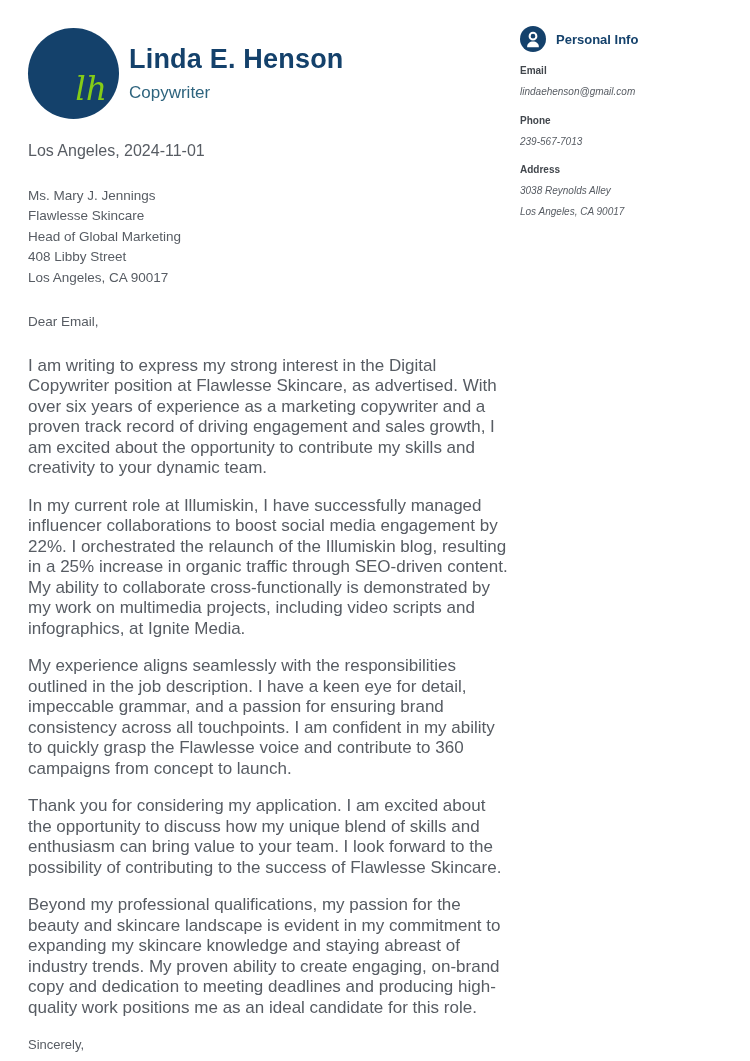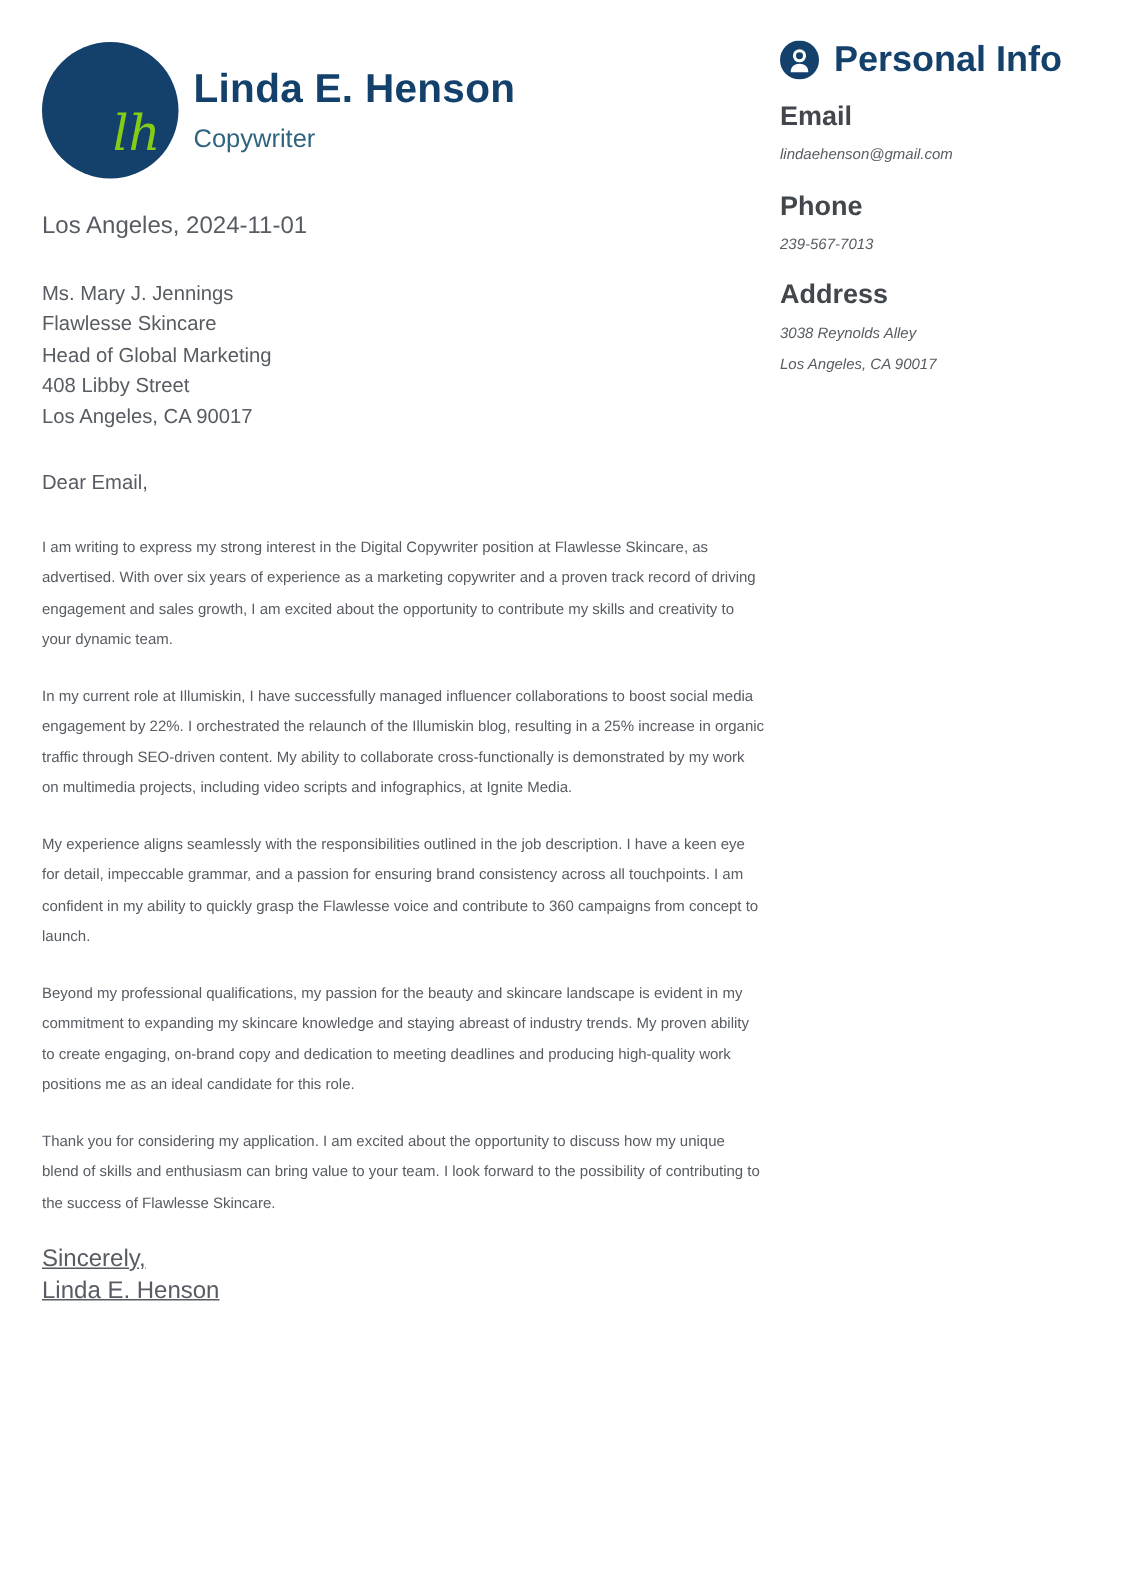--- a/index.html
+++ b/index.html
@@ -78,30 +78,29 @@
     line-height: 20.5px;
   }
   .salutation {
     margin: 0 0 23px 0;
     font-size: 13.5px;
     color: var(--body-text);
     line-height: 20.5px;
   }
   .para {
     margin: 0 0 17px 0;
-    font-size: 10px;
+    font-size: 17px;
     color: var(--body-text);
     line-height: 20.5px;
   }
   .closing, .signature {
     margin: 0;
-    font-size: 16px;
-    color: var(--body-text);
-    line-height: 20.5px;
-    text-decoration: underline;
+    font-size: 13px;
+    color: var(--body-text);
+    line-height: 20.5px;
   }
   .closing { margin-top: 3px; }
 
   
   .sidebar {
     position: absolute;
     left: 520px;
     top: 26px;
     width: 212px;
   }
@@ -110,28 +109,28 @@
     align-items: center;
     margin-bottom: 13px;
   }
   .sidebar-icon {
     width: 26px;
     height: 26px;
     flex: 0 0 auto;
   }
   .sidebar-heading {
     margin: 0 0 0 10px;
-    font-size: 24px;
+    font-size: 13px;
     font-weight: bold;
     color: var(--navy);
   }
   .field { margin-bottom: 12px; }
   .field-label {
     margin: 0 0 6px 0;
-    font-size: 18px;
+    font-size: 10px;
     font-weight: bold;
     color: var(--label-text);
   }
   .field-line {
     margin: 0;
     font-size: 10px;
     color: var(--body-text);
     line-height: 20.5px;
     font-style: italic;
   }
@@ -161,22 +160,22 @@
       <p class="recipient-line">Head of Global Marketing</p>
       <p class="recipient-line">408 Libby Street</p>
       <p class="recipient-line">Los Angeles, CA 90017</p>
     </div>
 
     <p class="salutation">Dear Email,</p>
 
     <p class="para">I am writing to express my strong interest in the Digital Copywriter position at Flawlesse Skincare, as advertised. With over six years of experience as a marketing copywriter and a proven track record of driving engagement and sales growth, I am excited about the opportunity to contribute my skills and creativity to your dynamic team.</p>
     <p class="para">In my current role at Illumiskin, I have successfully managed influencer collaborations to boost social media engagement by 22%. I orchestrated the relaunch of the Illumiskin blog, resulting in a 25% increase in organic traffic through SEO-driven content. My ability to collaborate cross-functionally is demonstrated by my work on multimedia projects, including video scripts and infographics, at Ignite Media.</p>
     <p class="para">My experience aligns seamlessly with the responsibilities outlined in the job description. I have a keen eye for detail, impeccable grammar, and a passion for ensuring brand consistency across all touchpoints. I am confident in my ability to quickly grasp the Flawlesse voice and contribute to 360 campaigns from concept to launch.</p>
+    <p class="para">Thank you for considering my application. I am excited about the opportunity to discuss how my unique blend of skills and enthusiasm can bring value to your team. I look forward to the possibility of contributing to the success of Flawlesse Skincare.</p>
     <p class="para">Beyond my professional qualifications, my passion for the beauty and skincare landscape is evident in my commitment to expanding my skincare knowledge and staying abreast of industry trends. My proven ability to create engaging, on-brand copy and dedication to meeting deadlines and producing high-quality work positions me as an ideal candidate for this role.</p>
-    <p class="para">Thank you for considering my application. I am excited about the opportunity to discuss how my unique blend of skills and enthusiasm can bring value to your team. I look forward to the possibility of contributing to the success of Flawlesse Skincare.</p>
 
     <p class="closing">Sincerely,</p>
     <p class="signature">Linda E. Henson</p>
 
   </div>
 
   <div class="sidebar">
 
     <div class="sidebar-header">
       <span class="sidebar-icon">

